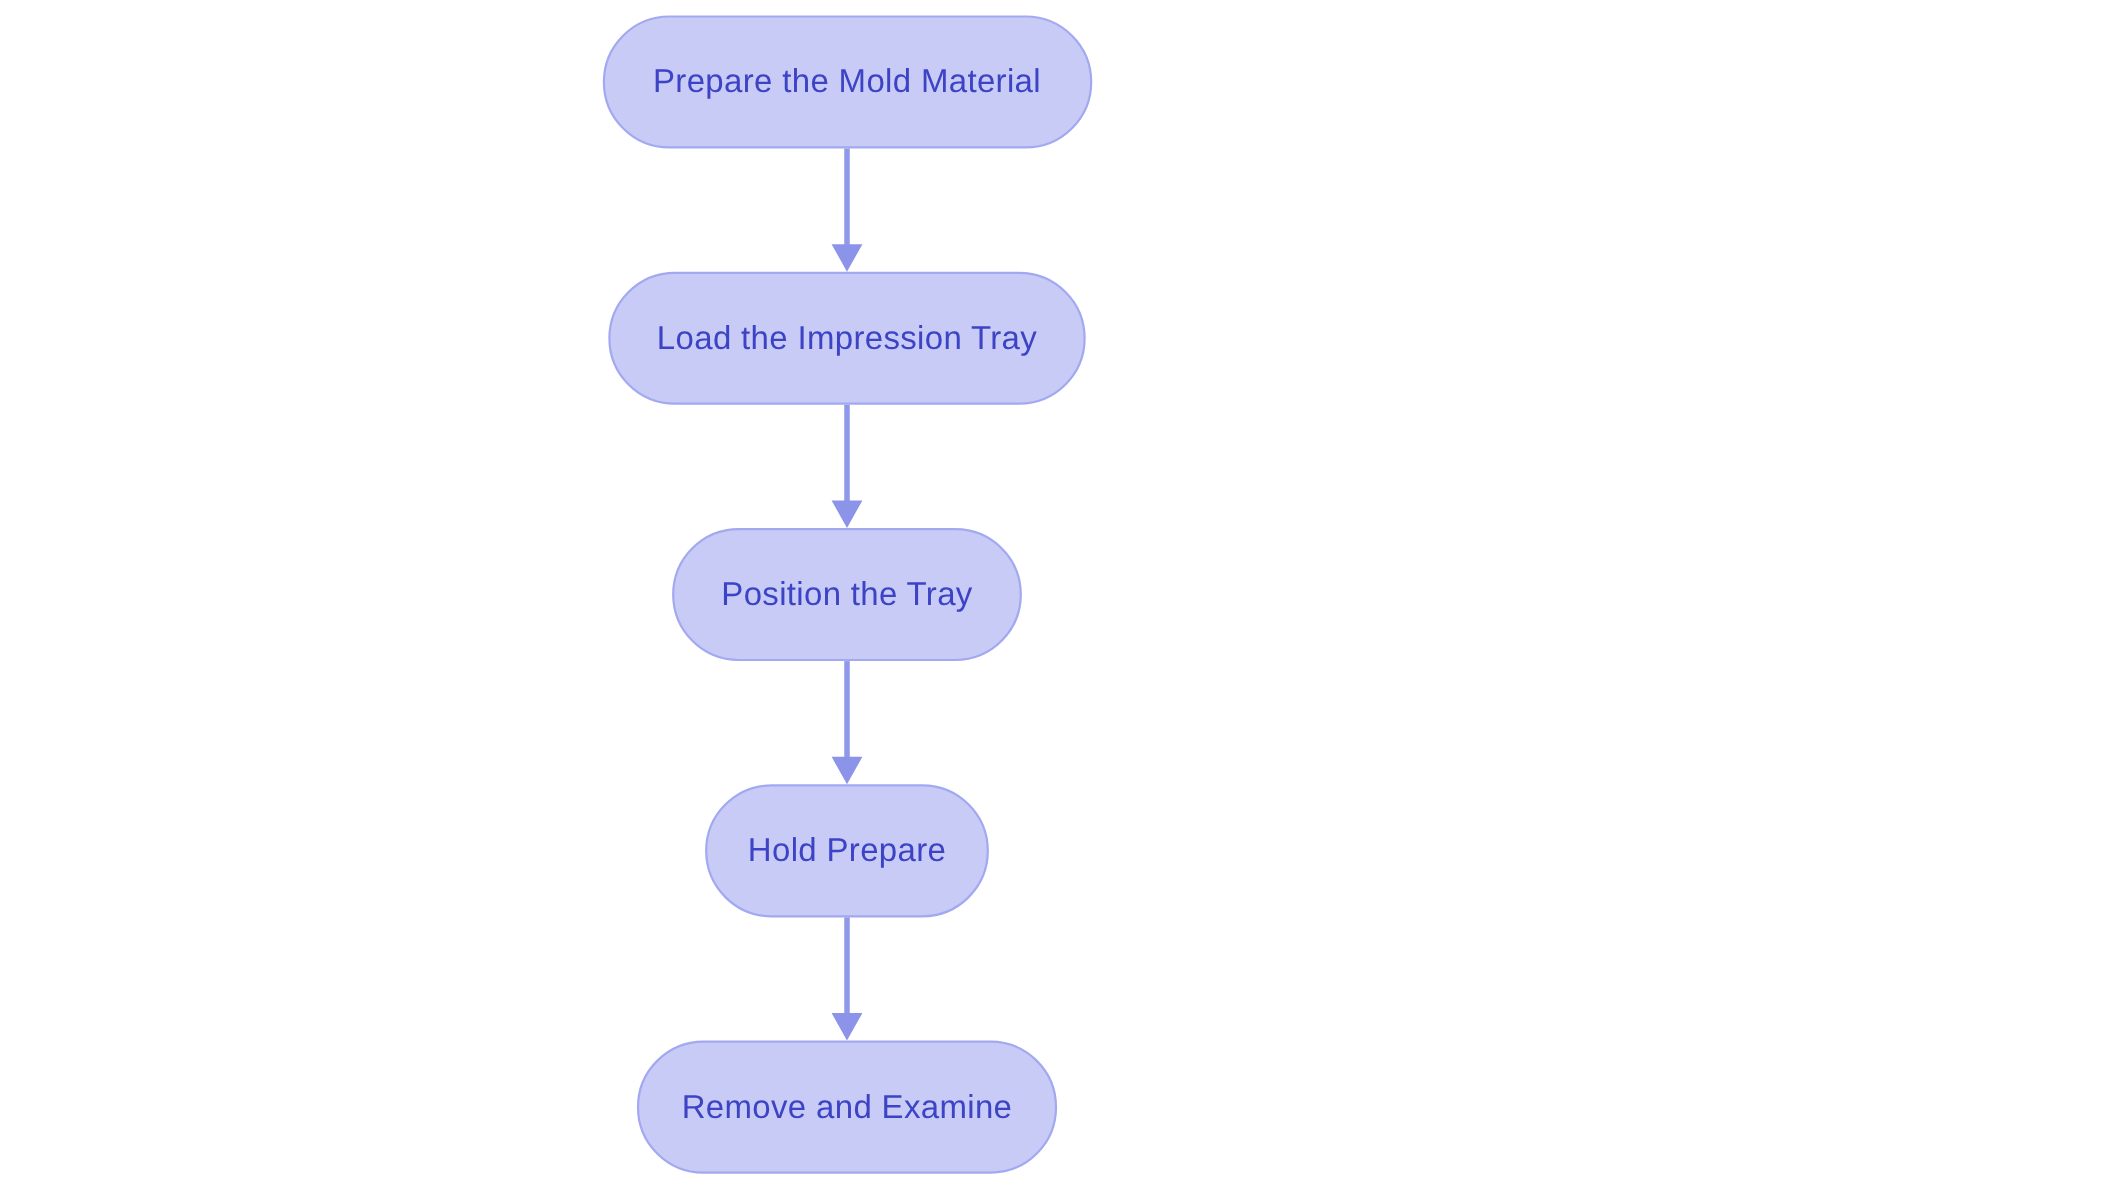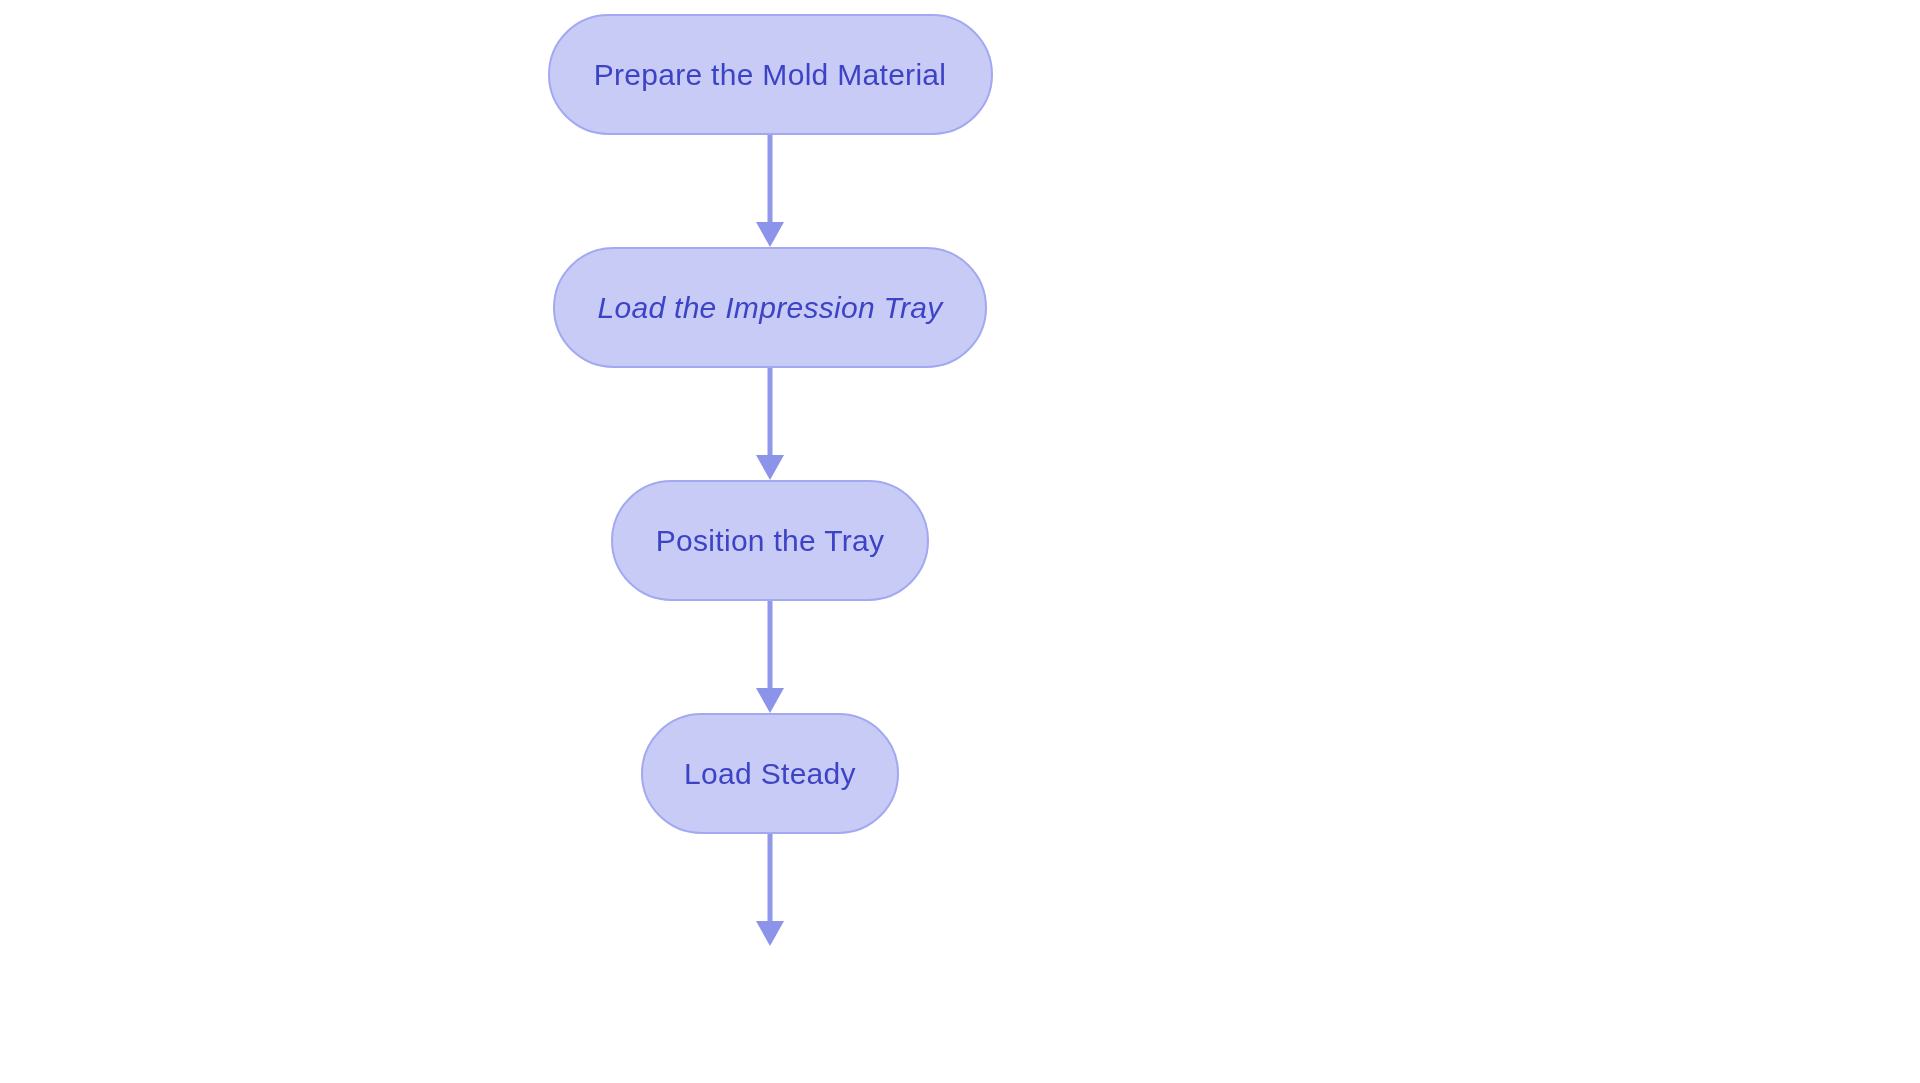--- a/index.html
+++ b/index.html
@@ -36,21 +36,21 @@
     flex: 0 0 auto;
   }
   .node-label {
     color: #3d43c5;
     font-size: 30px;
     font-weight: 400;
     letter-spacing: 0.3px;
     white-space: nowrap;
   }
   .node-1 { width: 445px; }
-  .node-2 { width: 434px; font-style: italic; }
+  .node-2 { width: 434px; }
   .node-3 { width: 318px; align-items: center; }
   .node-4 { width: 258px; }
   .node-5 { width: 382px; }
   .arrow {
     position: relative;
     width: 28px;
     height: 112px;
     flex: 0 0 auto;
   }
   .arrow-line {
@@ -100,23 +100,26 @@
     <div class="node node-3">
       <span class="node-label">Position the Tray</span>
     </div>
 
     <div class="arrow">
       <div class="arrow-line"></div>
       <div class="arrow-head"></div>
     </div>
 
     <div class="node node-4">
-      <span class="node-label">Load Steady</span>
+      <span class="node-label">Hold Prepare</span>
     </div>
 
     <div class="arrow">
       <div class="arrow-line"></div>
       <div class="arrow-head"></div>
     </div>
 
+    <div class="node node-5">
+      <span class="node-label">Remove and Examine</span>
+    </div>
 
   </div>
 </div>
 
 </body></html>

